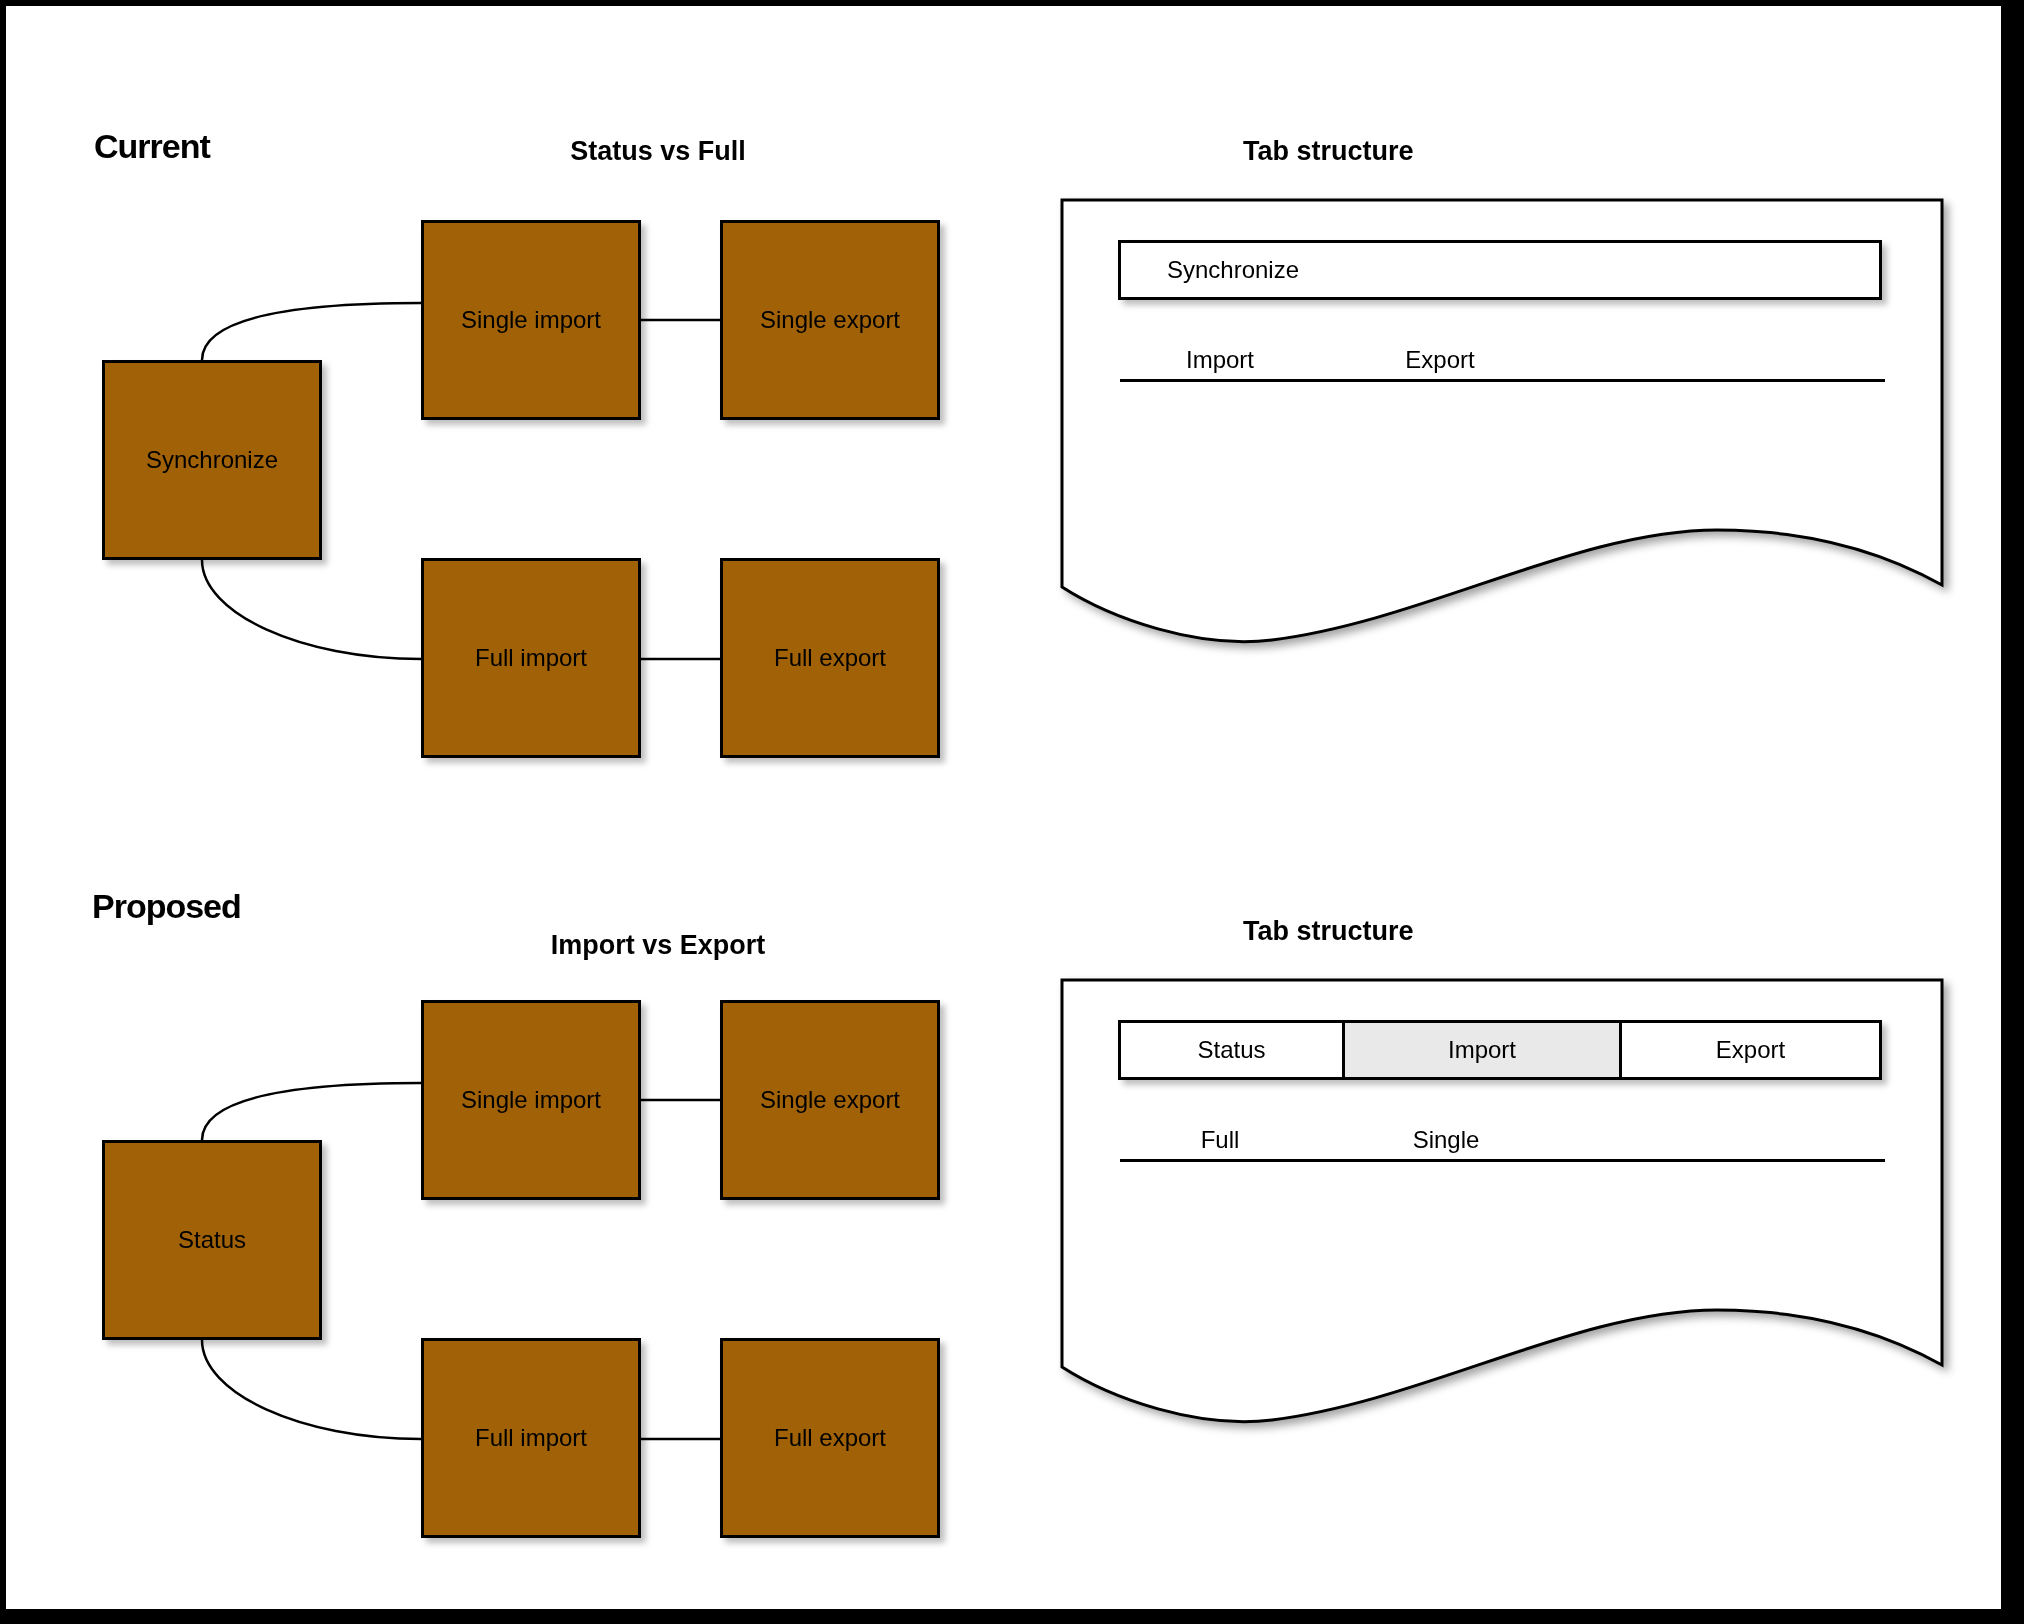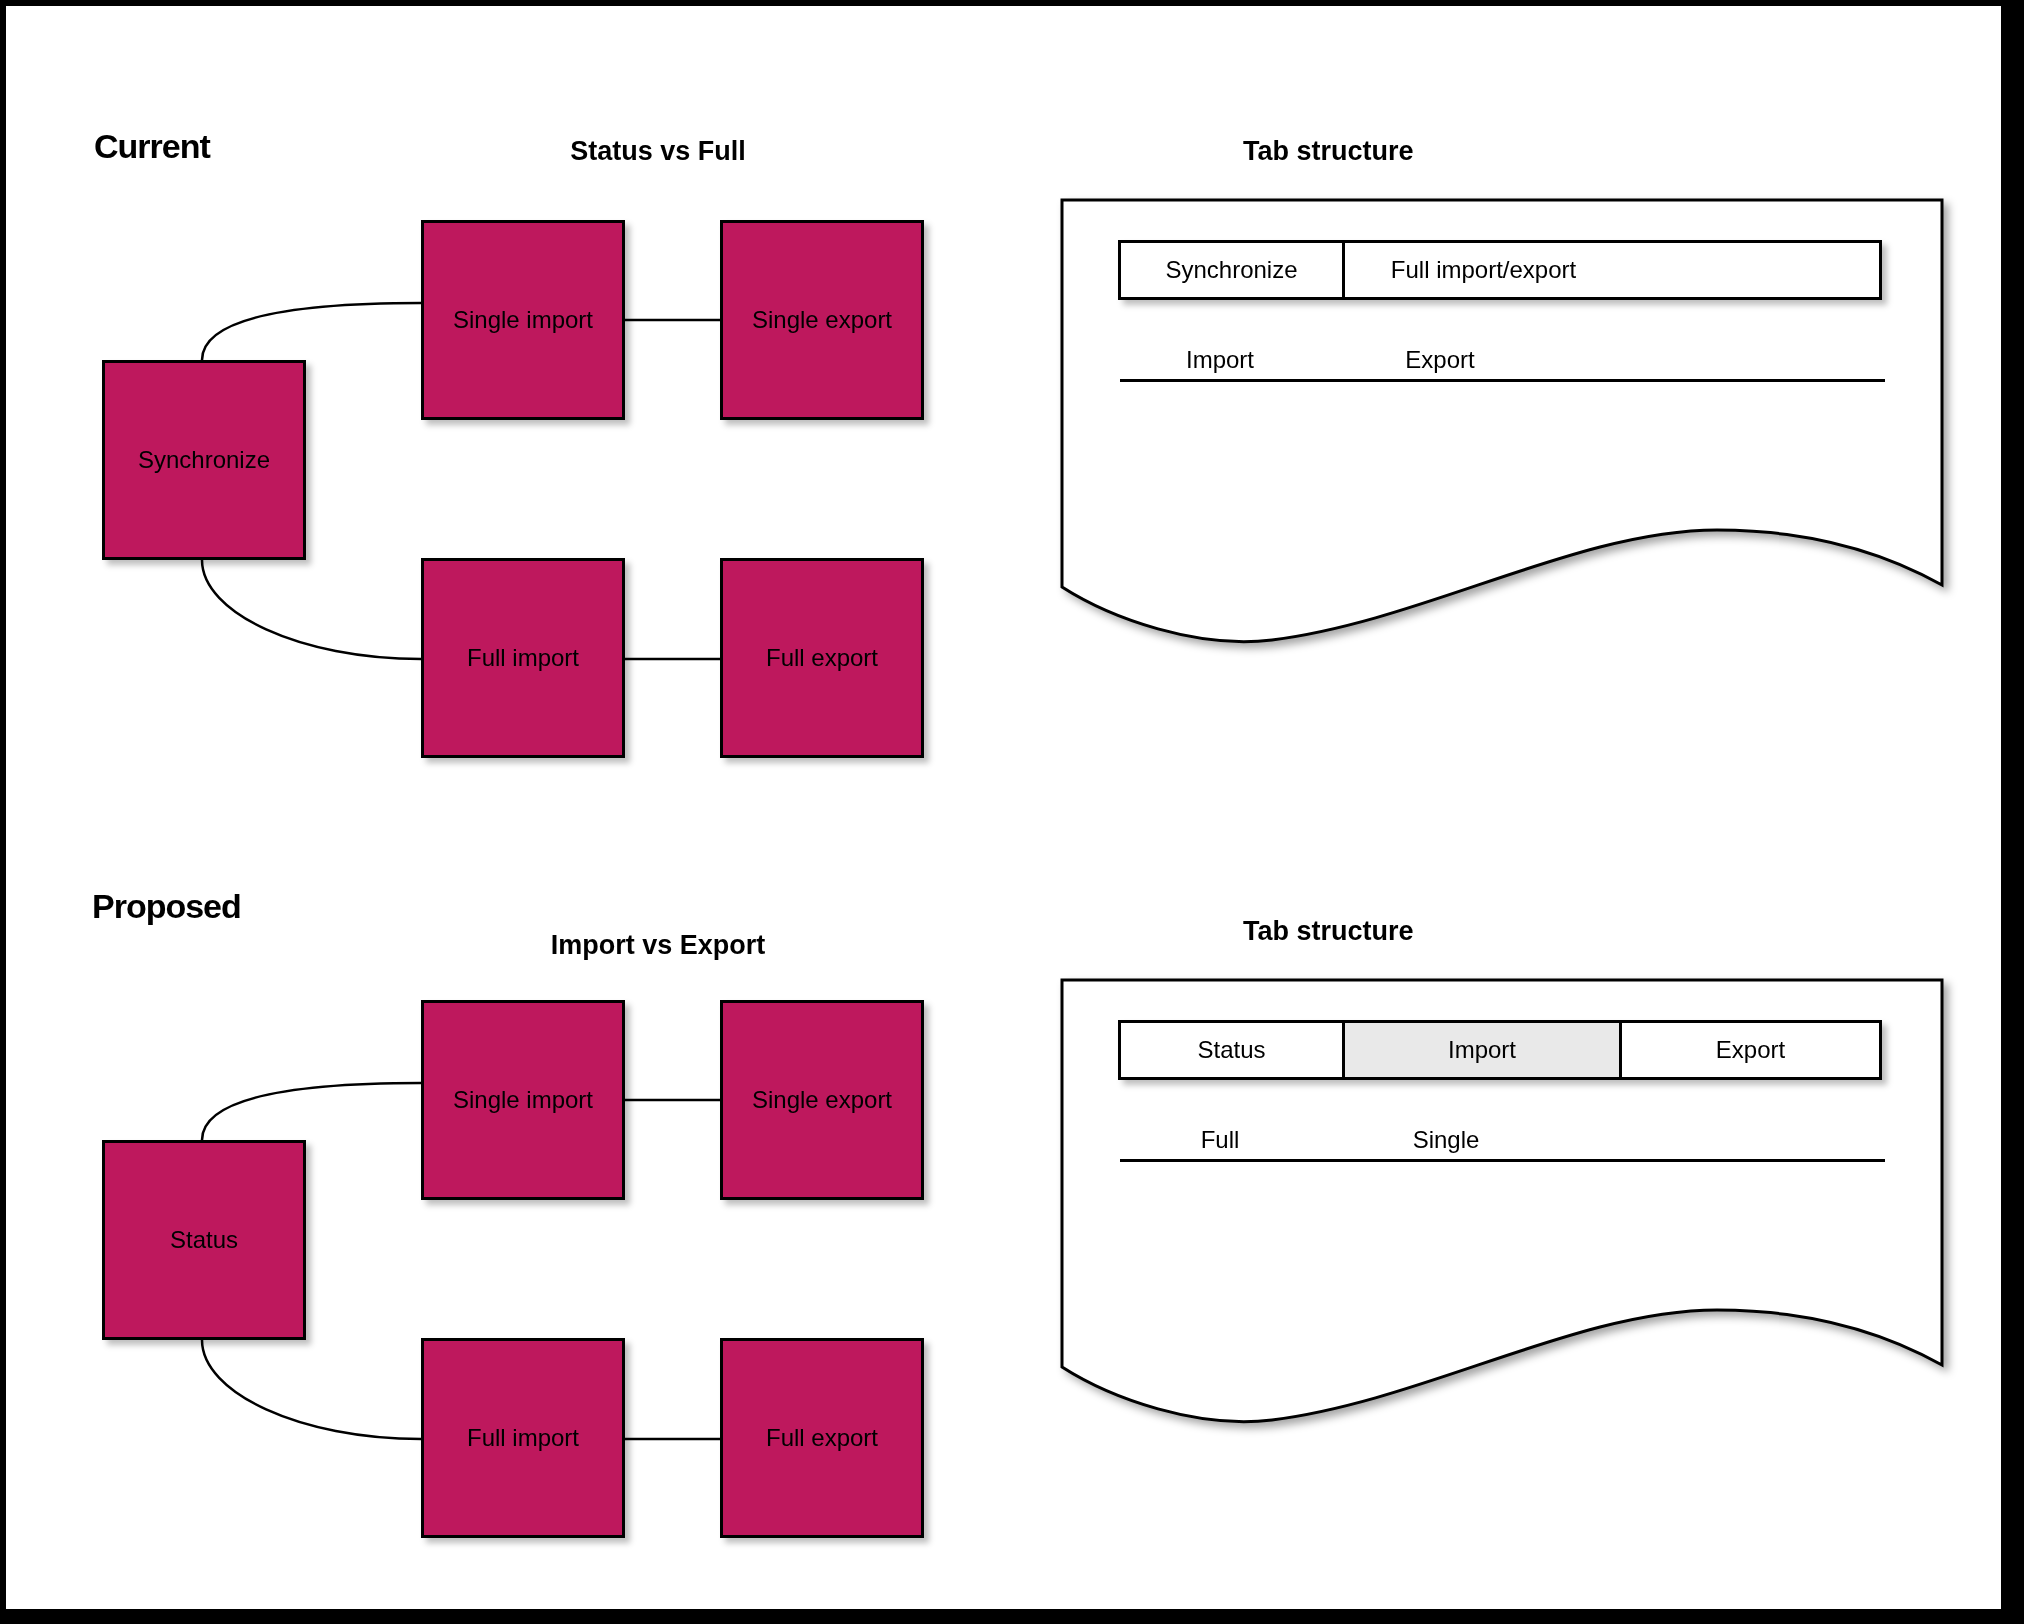--- a/index.html
+++ b/index.html
@@ -8,22 +8,22 @@
     font-family:"Liberation Sans", sans-serif; color:#000; overflow:hidden;
   }
   .canvas { position:absolute; left:6px; top:6px; width:1995px; height:1603px; background:#fff; }
   svg.overlay { position:absolute; left:0; top:0; width:2024px; height:1624px; }
   .panel-shape { fill:#ffffff; stroke:#000000; stroke-width:3; filter:drop-shadow(5px 5px 4px rgba(0,0,0,0.35)); }
   .conn { fill:none; stroke:#000000; stroke-width:2.5; }
   .heading { position:absolute; font-size:34px; font-weight:bold; line-height:1; letter-spacing:-1px; white-space:nowrap; }
   .subtitle { position:absolute; font-size:27px; font-weight:bold; line-height:1; white-space:nowrap; }
   .subtitle.centered { width:400px; text-align:center; }
   .flow-box {
-    position:absolute; width:204px; height:200px; box-sizing:border-box;
-    background:#be185d; border:3px solid #000;
+    position:absolute; width:220px; height:200px; box-sizing:border-box;
+    background:#a16207; border:3px solid #000;
     box-shadow:5px 5px 6px rgba(0,0,0,0.25);
     display:flex; align-items:center; justify-content:center;
     font-size:24px; white-space:nowrap;
   }
   .tabbar {
     position:absolute; left:1118px; width:764px; height:60px; box-sizing:border-box;
     background:#fff; border:3px solid #000;
     box-shadow:5px 5px 6px rgba(0,0,0,0.25);
     display:grid; grid-template-columns:224px 277px 257px;
   }
@@ -64,21 +64,20 @@
   <div class="subtitle" style="left:1243px; top:138px;">Tab structure</div>
 
   <div class="flow-box" style="left:102px; top:360px;">Synchronize</div>
   <div class="flow-box" style="left:421px; top:220px;">Single import</div>
   <div class="flow-box" style="left:720px; top:220px;">Single export</div>
   <div class="flow-box" style="left:421px; top:558px;">Full import</div>
   <div class="flow-box" style="left:720px; top:558px;">Full export</div>
 
   <div class="tabbar" style="top:240px;">
     <div class="tab">Synchronize</div>
-    <div class="tab">Full import/export</div>
   </div>
 
   <div class="rowlabel" style="left:1120px; top:347px;">Import</div>
   <div class="rowlabel" style="left:1340px; top:347px;">Export</div>
   <div class="underline" style="top:379px;"></div>
 
   <div class="heading" style="left:92px; top:889px;">Proposed</div>
   <div class="subtitle centered" style="left:458px; top:932px;">Import vs Export</div>
   <div class="subtitle" style="left:1243px; top:918px;">Tab structure</div>
 

